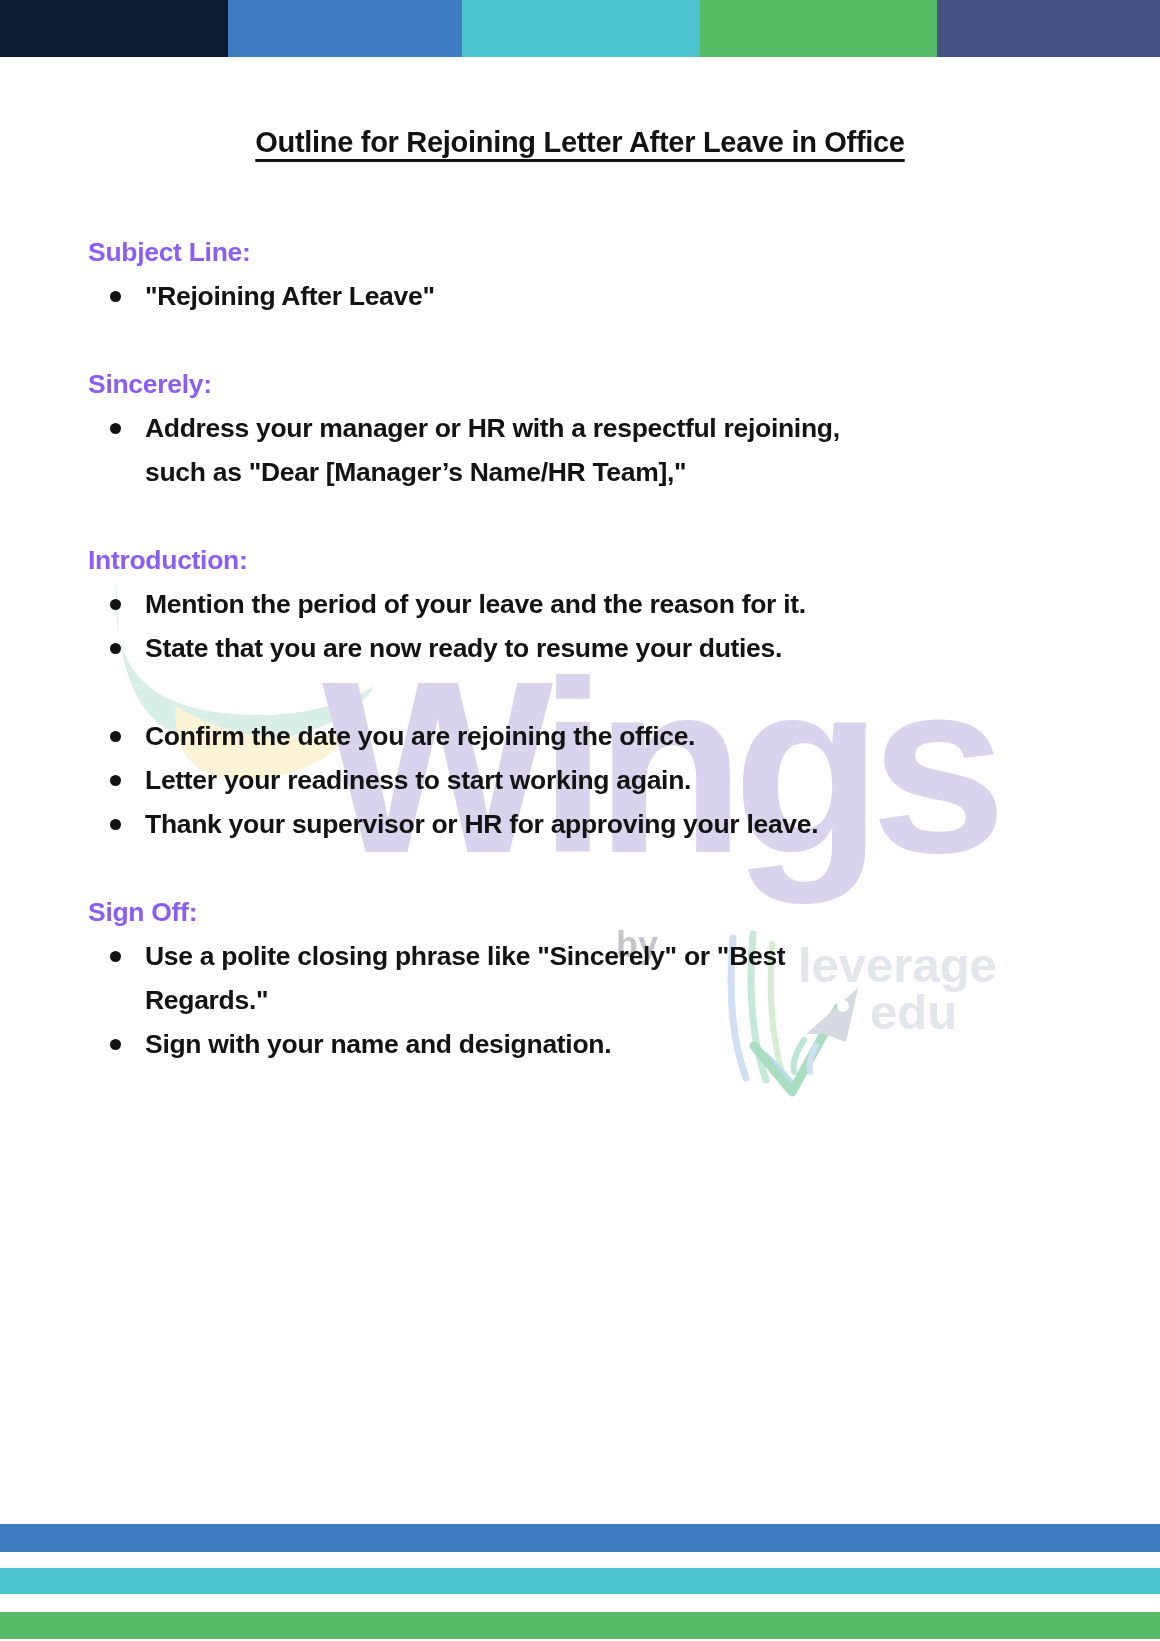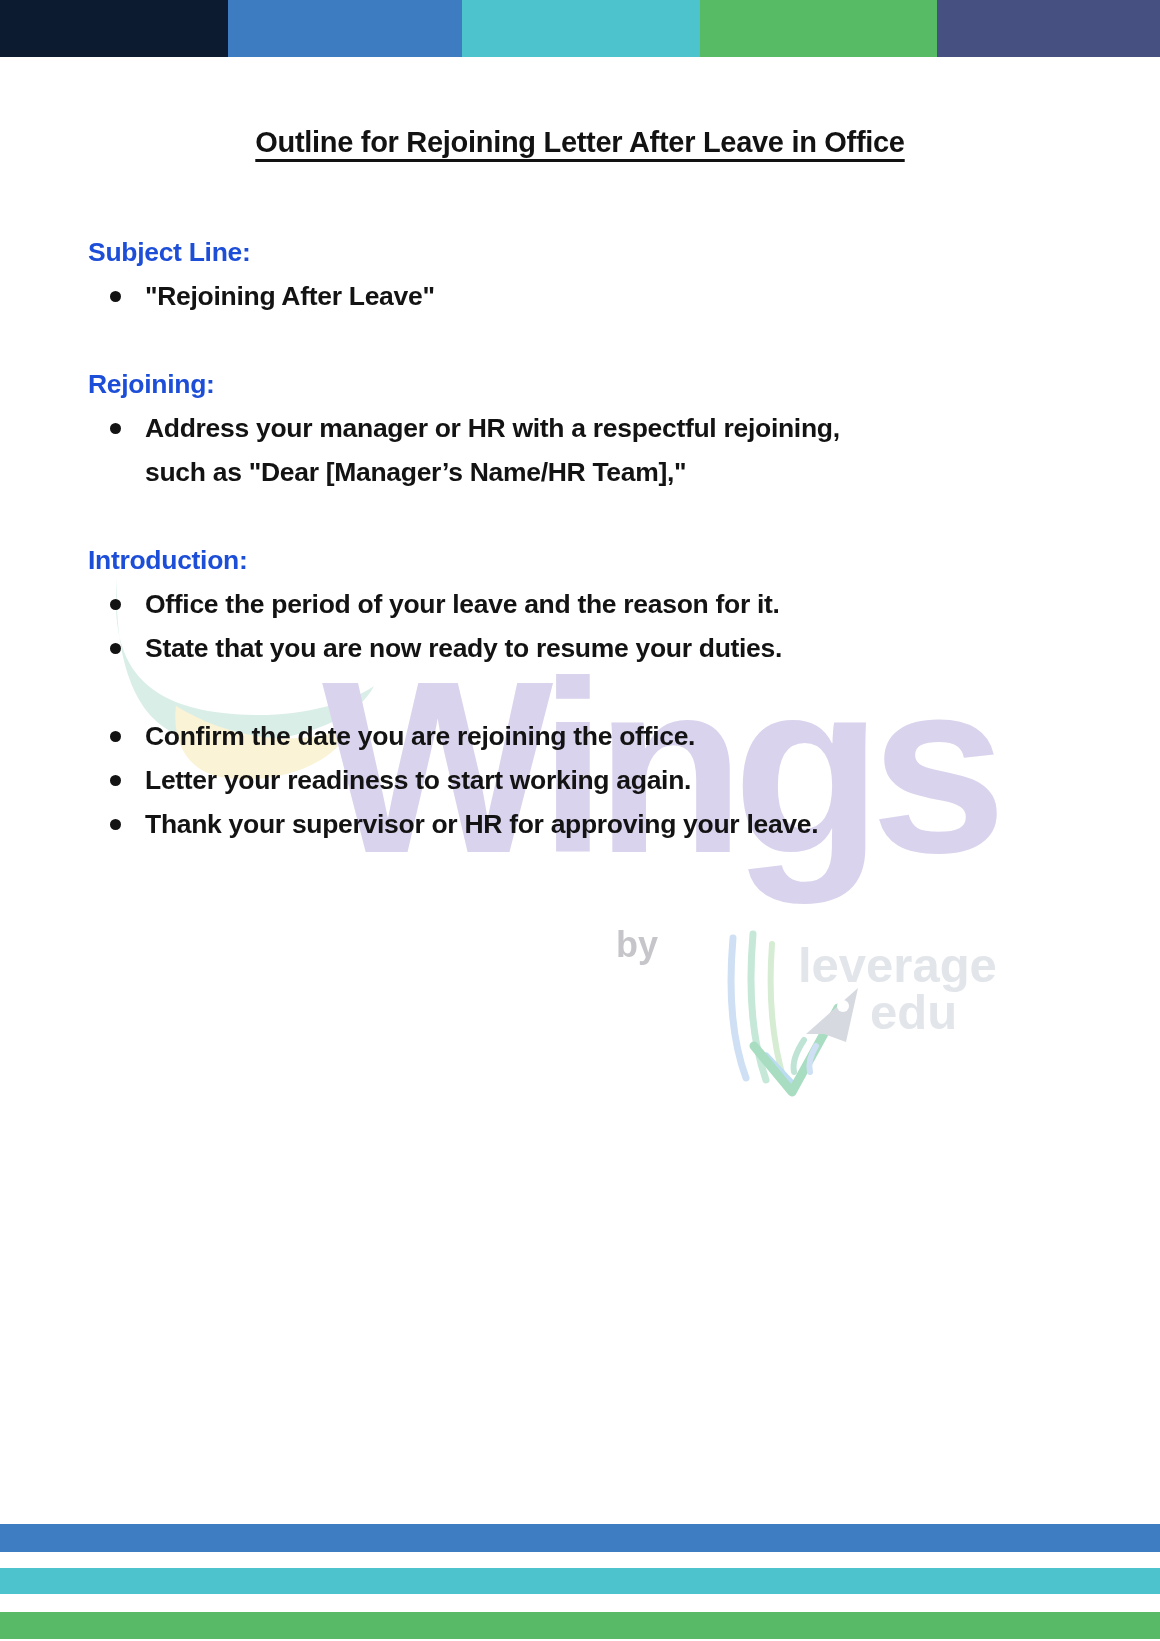--- a/index.html
+++ b/index.html
@@ -12,21 +12,21 @@
   .title{
     position:absolute;top:126px;left:0;width:100%;margin:0;text-align:center;
     font-size:29px;font-weight:bold;letter-spacing:-0.3px;color:#121212;
     text-decoration:underline;text-decoration-thickness:3px;text-underline-offset:7px;
     z-index:2;
   }
   .doc-body{position:absolute;left:88px;top:230px;width:1014px;z-index:2;}
   .doc-section{margin:0 0 44px 0;}
   .sec-heading{
     margin:0;font-size:26.5px;font-weight:bold;line-height:44px;
-    letter-spacing:-0.3px;color:#1d4ed8;
+    letter-spacing:-0.3px;color:#8b5cf6;
   }
   .bullets{list-style:none;margin:0;padding:0;}
   .bullets li{
     position:relative;padding-left:57px;font-size:26.5px;font-weight:bold;
     line-height:44px;letter-spacing:-0.3px;color:#131313;white-space:pre-line;
   }
   .bullets li::before{
     content:"";position:absolute;left:22px;top:17px;width:11px;height:11px;
     border-radius:50%;background:#131313;
   }
@@ -74,42 +74,50 @@
 
   <div class="doc-body">
   <section class="doc-section">
     <h2 class="sec-heading">Subject Line:</h2>
     <ul class="bullets">
           <li>"Rejoining After Leave"</li>
         </ul>
   </section>
 
   <section class="doc-section">
-    <h2 class="sec-heading">Rejoining:</h2>
+    <h2 class="sec-heading">Sincerely:</h2>
     <ul class="bullets">
           <li>Address your manager or HR with a respectful rejoining,
 such as "Dear [Manager’s Name/HR Team],"</li>
         </ul>
   </section>
 
   <section class="doc-section">
     <h2 class="sec-heading">Introduction:</h2>
     <ul class="bullets">
-          <li>Office the period of your leave and the reason for it.</li>
+          <li>Mention the period of your leave and the reason for it.</li>
           <li>State that you are now ready to resume your duties.</li>
         </ul>
   </section>
 
   <section class="doc-section">
     <ul class="bullets">
           <li>Confirm the date you are rejoining the office.</li>
           <li>Letter your readiness to start working again.</li>
           <li>Thank your supervisor or HR for approving your leave.</li>
         </ul>
   </section>
 
 
+  <section class="doc-section">
+    <h2 class="sec-heading">Sign Off:</h2>
+    <ul class="bullets">
+          <li>Use a polite closing phrase like "Sincerely" or "Best
+Regards."</li>
+          <li>Sign with your name and designation.</li>
+        </ul>
+  </section>
 </div>
 
 <div class="bottom-bar" style="top: 1524px; height: 28px; background: rgb(62, 125, 194);"></div>
     <div class="bottom-bar" style="top: 1568px; height: 26px; background: rgb(77, 195, 205);"></div>
     <div class="bottom-bar" style="top: 1612px; height: 27px; background: rgb(88, 186, 102);"></div>
   </div>
 
 </body></html>

